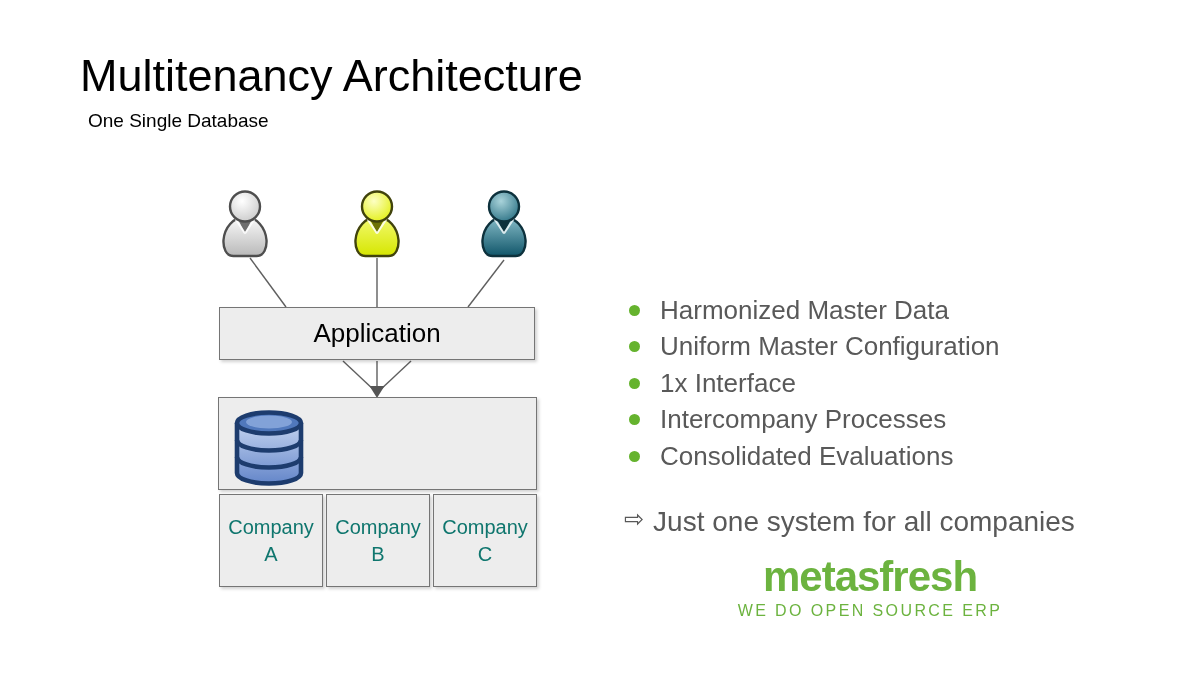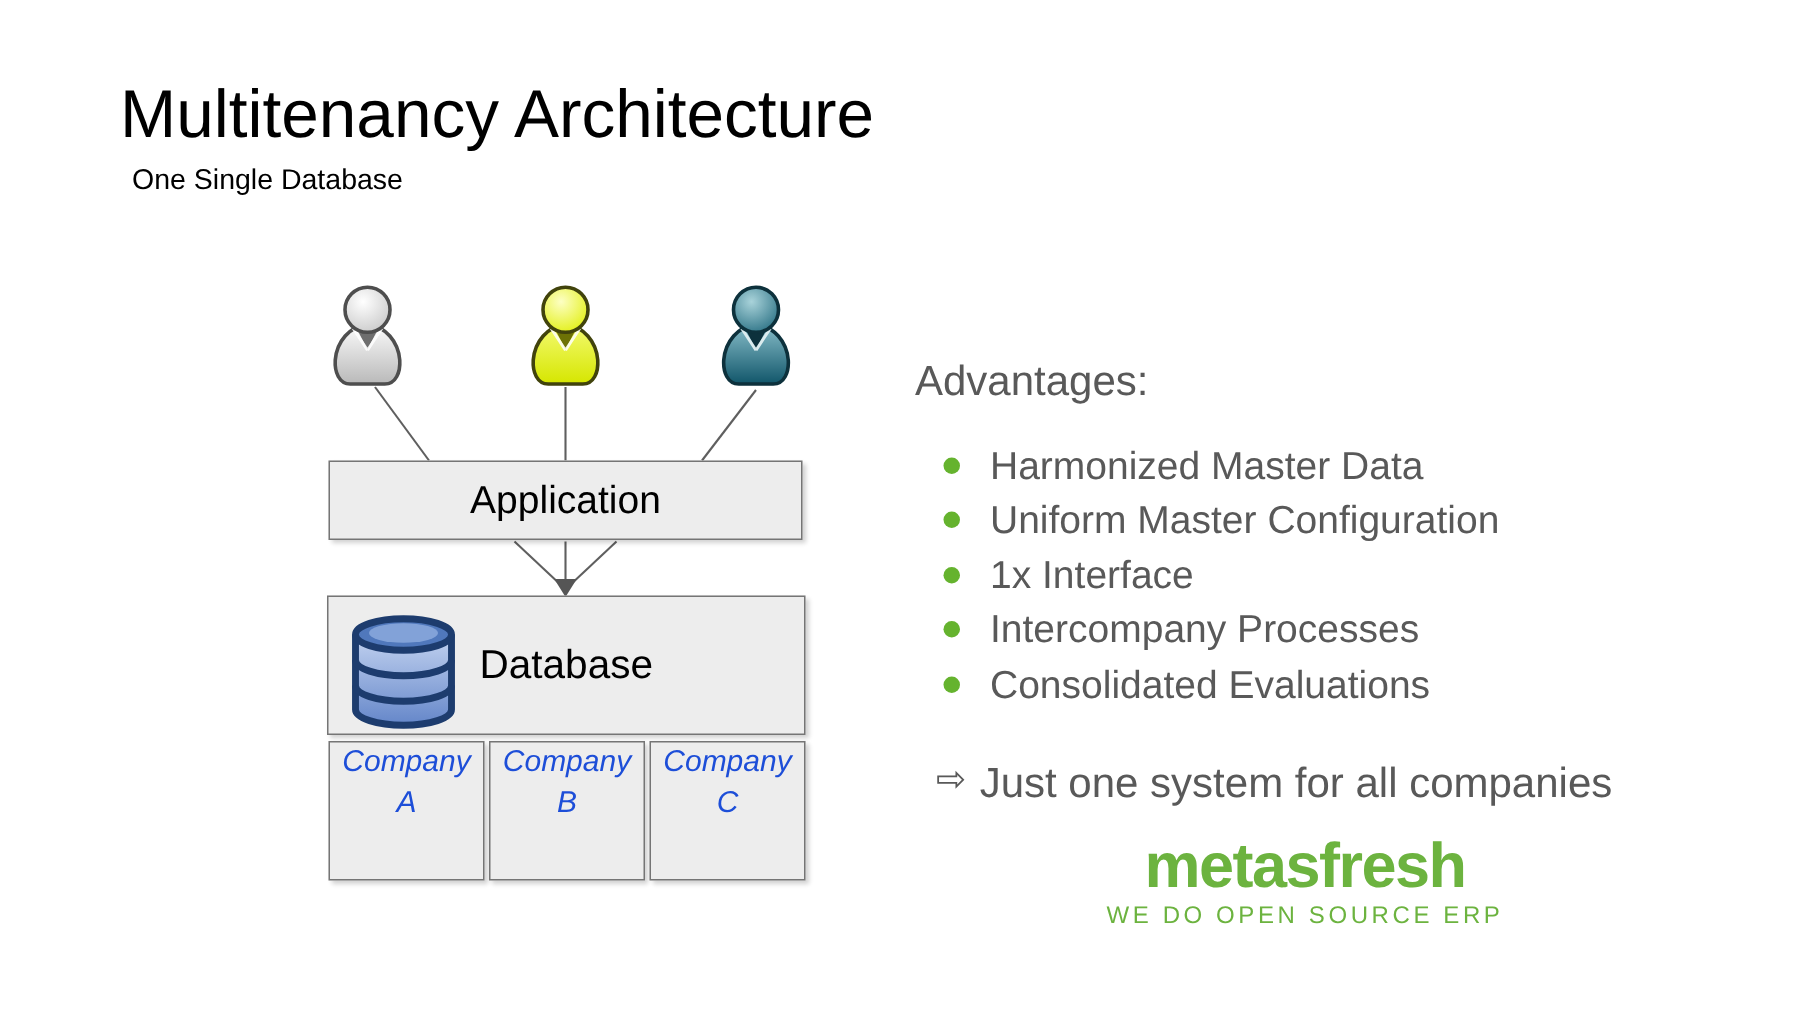--- a/index.html
+++ b/index.html
@@ -54,22 +54,22 @@
   .db-icon svg{display:block;width:100%;height:100%;}
 
   .company-row{
     position:absolute;left:219px;top:494px;width:318px;height:93px;
     display:flex;gap:3px;
   }
   .company-box{
     flex:1;background:var(--box-fill);
     border:1px solid var(--box-border);
     box-shadow:2px 2px 3px rgba(0,0,0,0.18);
-    display:flex;flex-direction:column;align-items:center;
-    font-size:20px;line-height:1.35;color:#1d4ed8;text-align:center;font-style:italic;
+    display:flex;flex-direction:column;align-items:center;justify-content:center;
+    font-size:20px;line-height:1.35;color:#0f766e;text-align:center;
   }
 
   
   .adv-heading{
     position:absolute;left:610px;top:238px;
     font-size:28px;color:var(--text-gray);
   }
   .adv-list{
     position:absolute;left:629px;top:292px;
     list-style:none;
@@ -194,39 +194,37 @@
               <stop offset="1" stop-color="#6486c9"></stop>
           </linearGradient>
         </defs>
         <path d="M6 14 v50 a32 10.5 0 0 0 64 0 V14" fill="url(#dbg)" stroke="#1d3c6e" stroke-width="4.6"></path>
         <path d="M6 31 a32 10.5 0 0 0 64 0" fill="none" stroke="#1d3c6e" stroke-width="4.6"></path>
         <path d="M6 48 a32 10.5 0 0 0 64 0" fill="none" stroke="#1d3c6e" stroke-width="4.6"></path>
         <ellipse cx="38" cy="14" rx="32" ry="10.5" fill="#5078bc" stroke="#1d3c6e" stroke-width="4.6"></ellipse>
         <ellipse cx="38" cy="13" rx="23" ry="6.5" fill="#8ba9dd" opacity="0.85"></ellipse>
       </svg>
     </span>
-    <span>Database</span>
   </div>
 
   <div class="company-row">
     <div class="company-box">
       <span>Company</span>
       <span>A</span>
     </div>
     <div class="company-box">
       <span>Company</span>
       <span>B</span>
     </div>
     <div class="company-box">
       <span>Company</span>
       <span>C</span>
     </div>
   </div>
 
-  <div class="adv-heading">Advantages:</div>
 
   <ul class="adv-list">
     <li>
       <span class="bullet-dot"></span>
       <span>Harmonized Master Data</span>
     </li>
     <li>
       <span class="bullet-dot"></span>
       <span>Uniform Master Configuration</span>
     </li>

